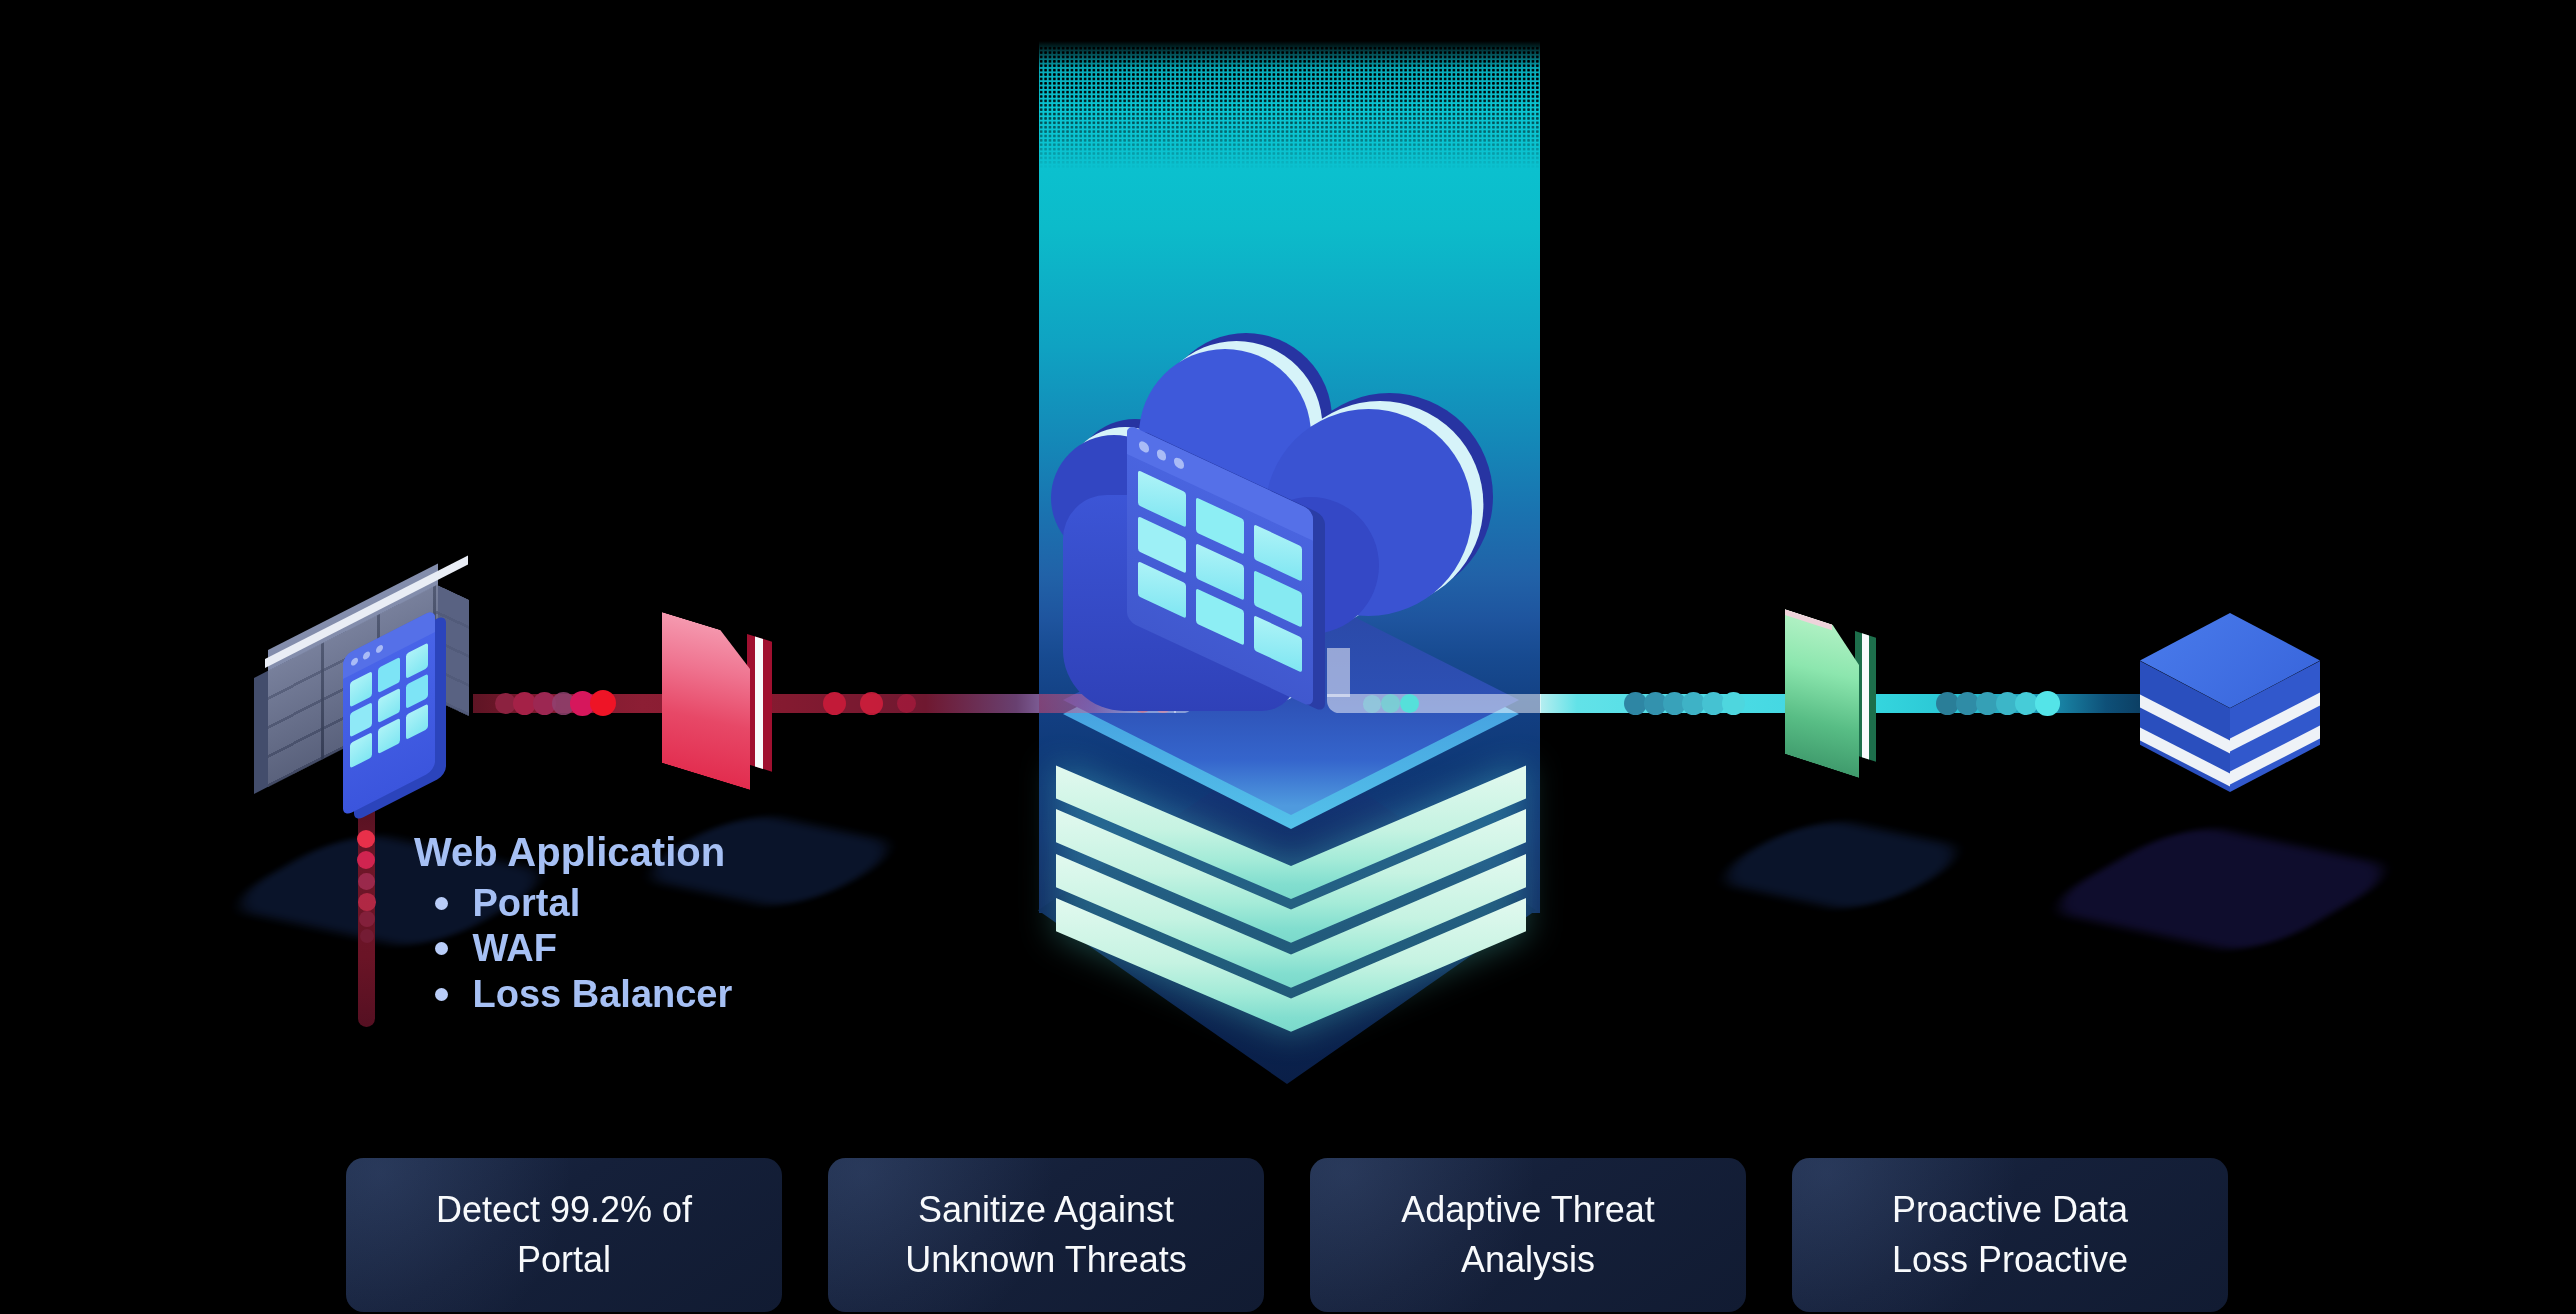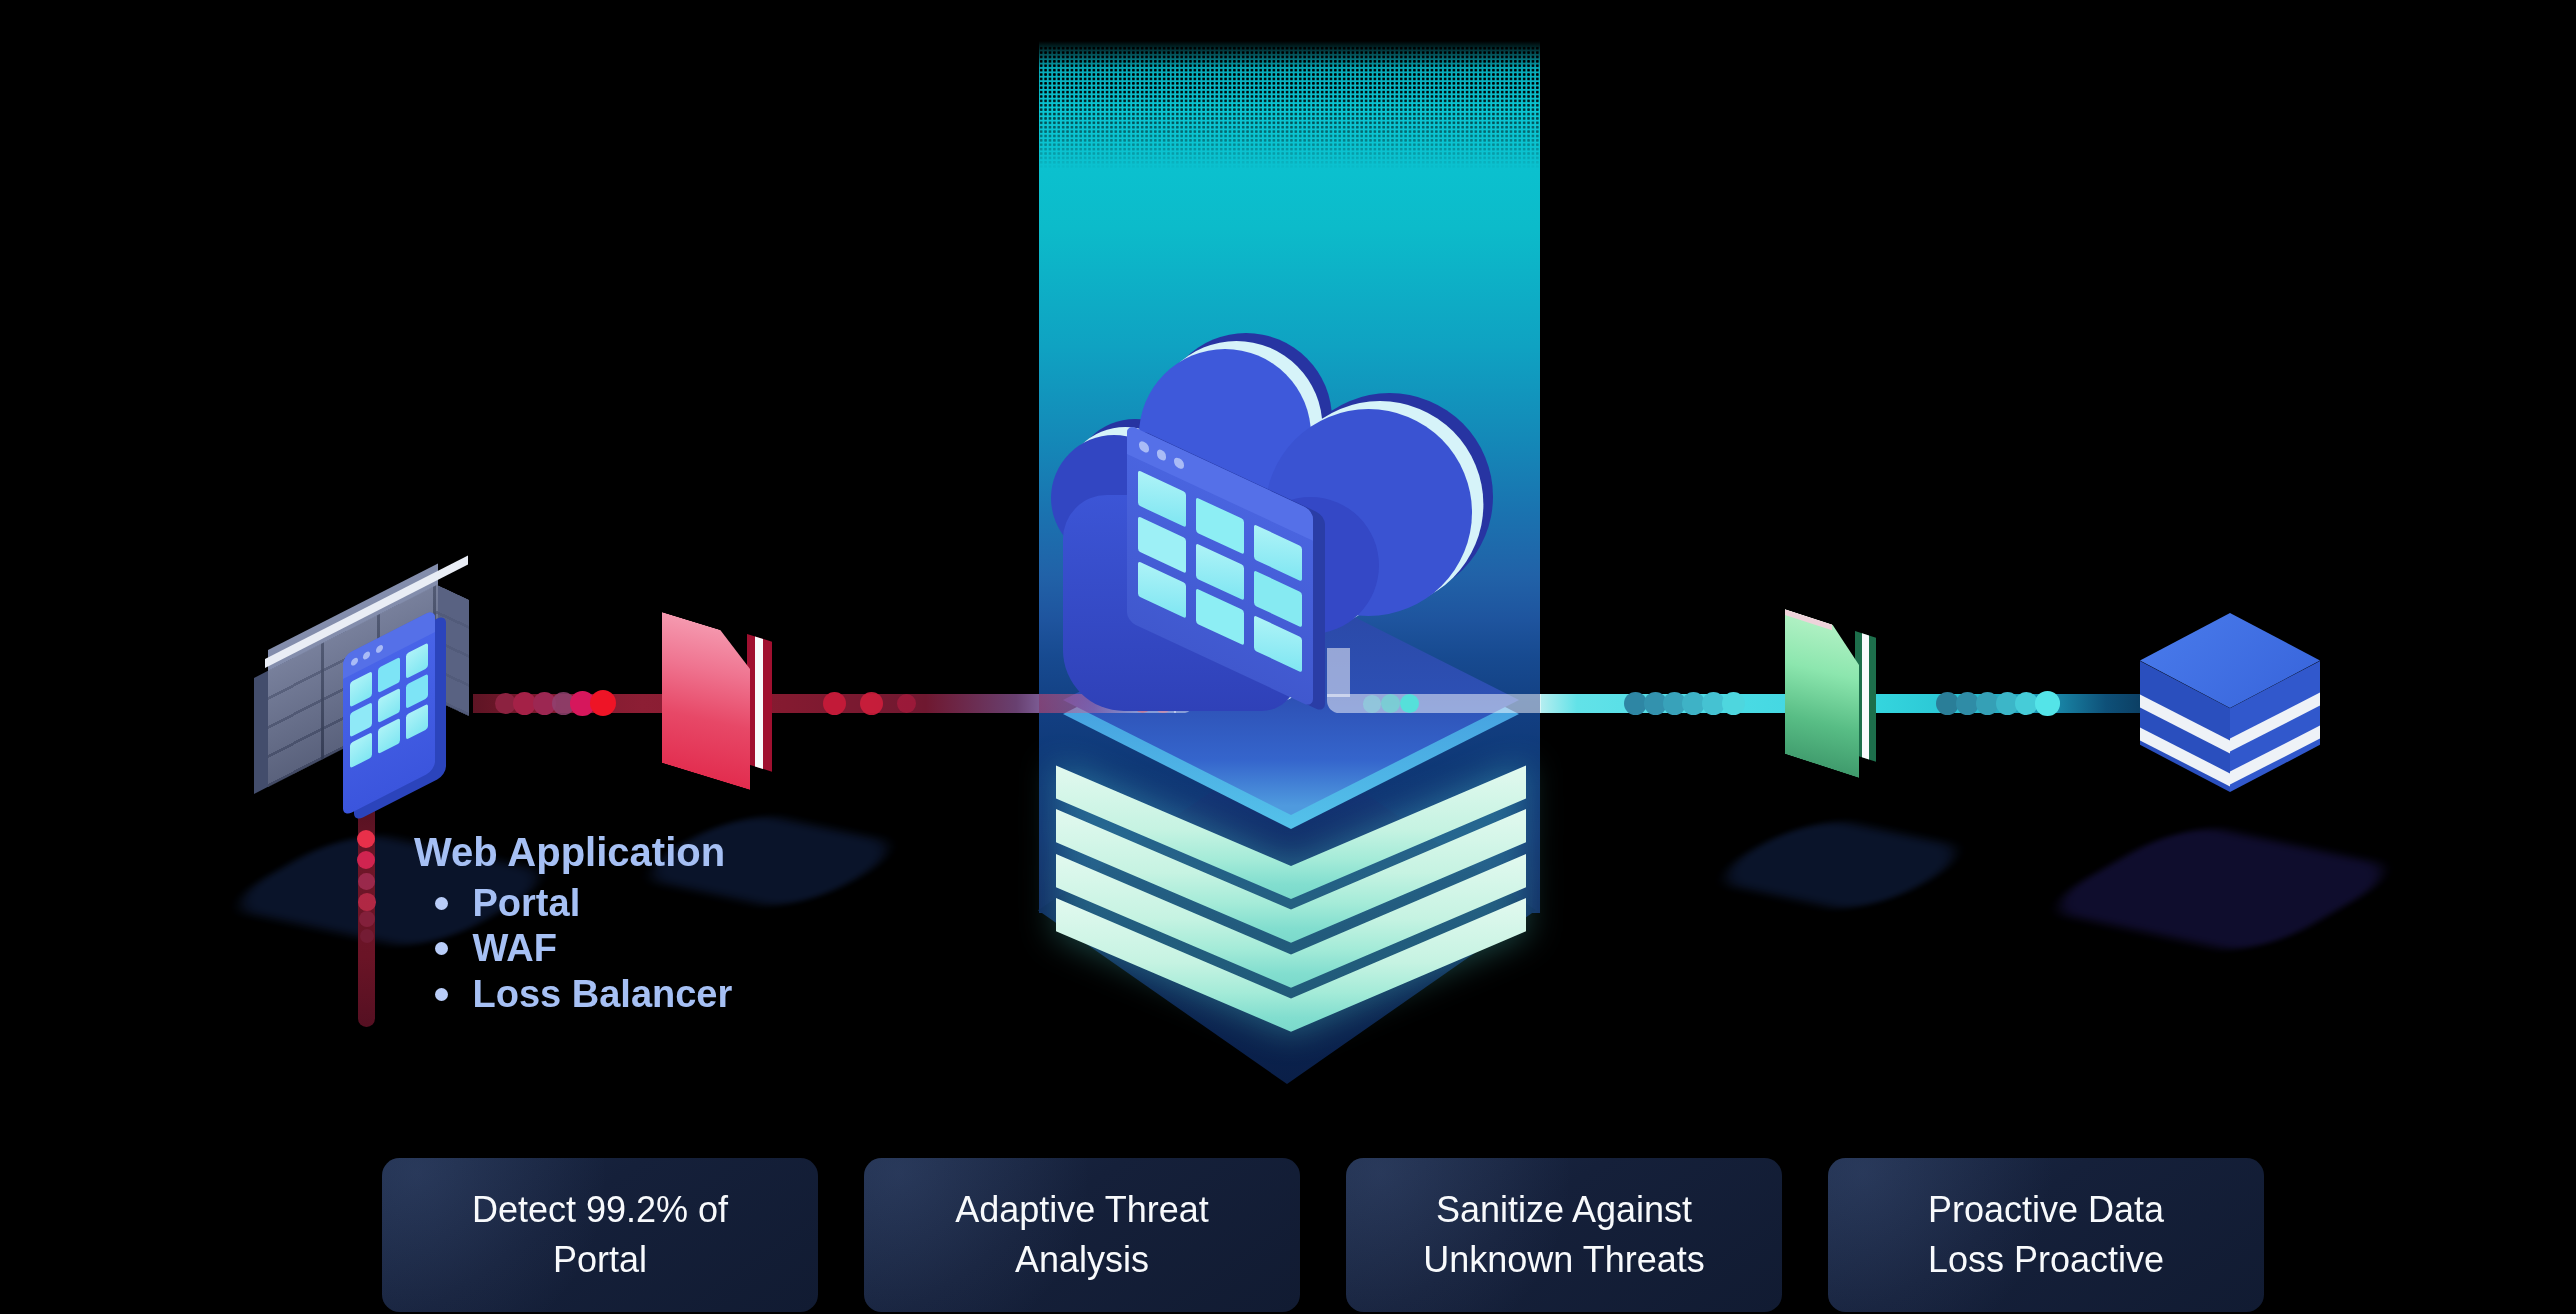--- a/index.html
+++ b/index.html
@@ -95,21 +95,21 @@
     transform:rotate(12deg) skewX(-48deg);filter:blur(4.4px);z-index:1;}
 
   
   .annot{left:414px;top:829px;z-index:3;color:#a6c0f4;}
   .annot-title{font-size:40px;font-weight:700;line-height:46px;}
   .annot-item{display:flex;align-items:center;margin-top:10.5px;height:35px;}
   .bullet{width:13px;height:13px;border-radius:50%;background:#b9cdf8;margin-left:21px;margin-right:24.5px;}
   .annot-item span{font-size:38px;font-weight:700;}
 
   
-  .cards{left:346px;top:1158px;display:flex;gap:46px;z-index:3;margin-left:36px;}
+  .cards{left:346px;top:1158px;display:flex;gap:46px;z-index:3;}
   .card{width:436px;height:154px;border-radius:17.5px;display:flex;flex-direction:column;
     justify-content:center;align-items:center;text-align:center;
     background:radial-gradient(circle at 8% 10%,rgba(120,150,210,.16),transparent 45%),
                linear-gradient(145deg,#1b2946 0%,#15203a 40%,#111b32 100%);}
   .card div{color:#f8fafc;font-size:36px;line-height:50px;font-weight:500;}
 </style>
 </head>
 <body>
 
 <div class="stage">
@@ -296,26 +296,26 @@
       <span>Loss Balancer</span>
     </div>
   </div>
 
   <div class="abs cards">
     <div class="card">
       <div>Detect 99.2% of</div>
       <div>Portal</div>
     </div>
     <div class="card">
+      <div>Sanitize Against</div>
+      <div>Unknown Threats</div>
+    </div>
+    <div class="card">
       <div>Adaptive Threat</div>
       <div>Analysis</div>
-    </div>
-    <div class="card">
-      <div>Sanitize Against</div>
-      <div>Unknown Threats</div>
     </div>
     <div class="card">
       <div>Proactive Data</div>
       <div>Loss Proactive</div>
     </div>
   </div>
 
 </div>
 
 

